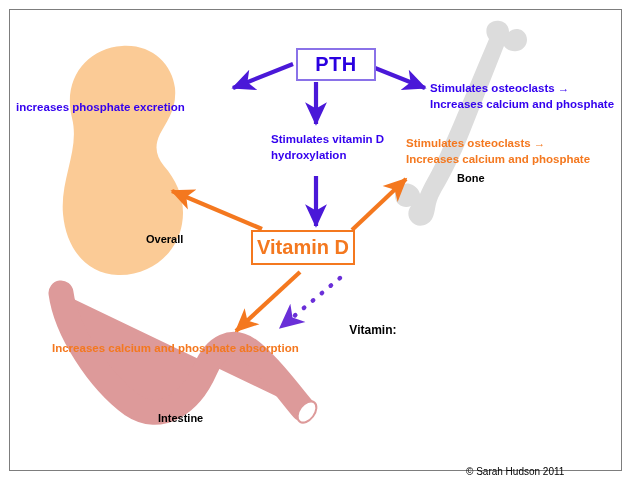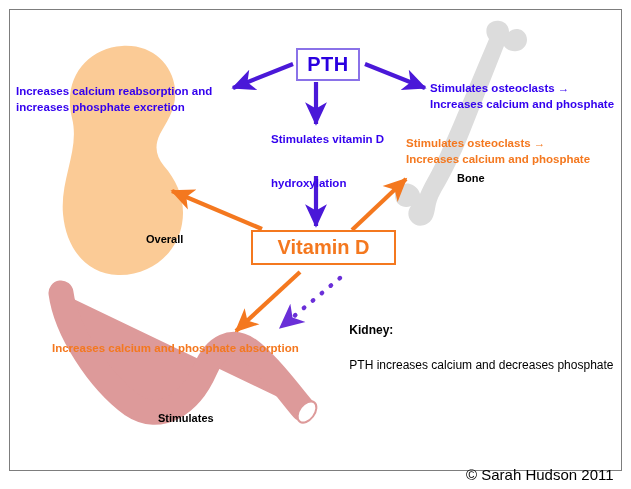--- a/index.html
+++ b/index.html
@@ -6,25 +6,25 @@
   body{width:631px;height:489px;font-family:"Liberation Sans",sans-serif;}
   #frame{position:relative;width:631px;height:489px;box-sizing:border-box;overflow:hidden;background:#fff;}
   #border{position:absolute;left:9px;top:9px;width:613px;height:462px;border:1px solid #7d7d7d;box-sizing:border-box;}
   svg.layer{position:absolute;left:0;top:0;width:631px;height:489px;overflow:visible;}
   .lbl{position:absolute;margin:0;padding:0;line-height:1.25;white-space:pre;}
   .blue{color:#3300ee;font-weight:bold;font-size:11.5px;}
   .orange{color:#f4781f;font-weight:bold;font-size:11.5px;}
   .organ{color:#000;font-weight:bold;font-size:11px;margin-left:30px;}
   .plain{color:#000;font-size:12px;line-height:1.45;}
   .plain b{font-weight:bold;}
-  .credit{color:#000;font-size:15px;}
-  #pth-box{position:absolute;left:296px;top:48px;width:64px;height:33px;border:2px solid #8a72e8;
+  .credit{color:#000;font-size:10px;}
+  #pth-box{position:absolute;left:296px;top:48px;width:80px;height:33px;border:2px solid #8a72e8;
            background:#fff;box-sizing:border-box;display:flex;align-items:center;justify-content:center;}
   #pth-box span{color:#2a00e0;font-weight:bold;font-size:20px;letter-spacing:.5px;}
-  #vitd-box{position:absolute;left:251px;top:230px;width:145px;height:35px;border:2px solid #f4781f;
+  #vitd-box{position:absolute;left:251px;top:230px;width:104px;height:35px;border:2px solid #f4781f;
             background:#fff;box-sizing:border-box;display:flex;align-items:center;justify-content:center;}
   #vitd-box span{color:#f4781f;font-weight:bold;font-size:20px;}
 </style>
 </head>
 <body>
 
 <div id="frame">
 
   <div id="border"></div>
 
@@ -96,39 +96,38 @@
   </svg>
 
   <div id="pth-box">
     <span>PTH</span>
   </div>
 
   <div id="vitd-box">
     <span>Vitamin D</span>
   </div>
 
-  <div class="lbl blue" style="left:16px;top:84px;">Increases calcium reabsorption and</div>
   <div class="lbl blue" style="left:16px;top:100px;">increases phosphate excretion</div>
 
   <div class="lbl blue" style="left:271px;top:132px;">Stimulates vitamin D</div>
-  <div class="lbl blue" style="left:271px;top:148px;margin-top:28px;">hydroxylation</div>
+  <div class="lbl blue" style="left:271px;top:148px;">hydroxylation</div>
 
   <div class="lbl blue" style="left:430px;top:81px;">Stimulates osteoclasts →</div>
   <div class="lbl blue" style="left:430px;top:97px;">Increases calcium and phosphate</div>
 
   <div class="lbl orange" style="left:406px;top:136px;">Stimulates osteoclasts →</div>
   <div class="lbl orange" style="left:406px;top:152px;">Increases calcium and phosphate</div>
 
 
   <div class="lbl orange" style="left:36px;top:341px;margin-left:16px;">Increases calcium and phosphate absorption</div>
 
   <div class="lbl organ" style="left:116px;top:233px;">Overall</div>
   <div class="lbl organ" style="left:427px;top:172px;">Bone</div>
-  <div class="lbl organ" style="left:128px;top:412px;">Stimulates</div>
+  <div class="lbl organ" style="left:128px;top:412px;">Intestine</div>
 
   <div class="lbl plain" style="left:336px;top:305px;">
-    <b>Kidney:</b><br>
-    <span>PTH increases calcium and decreases phosphate</span><br>
+    <b>Vitamin:</b><br>
+    <br>
   </div>
 
   <div class="lbl credit" style="left:466px;top:466px;">© Sarah Hudson 2011</div>
 
 </div>
 
 </body></html>

